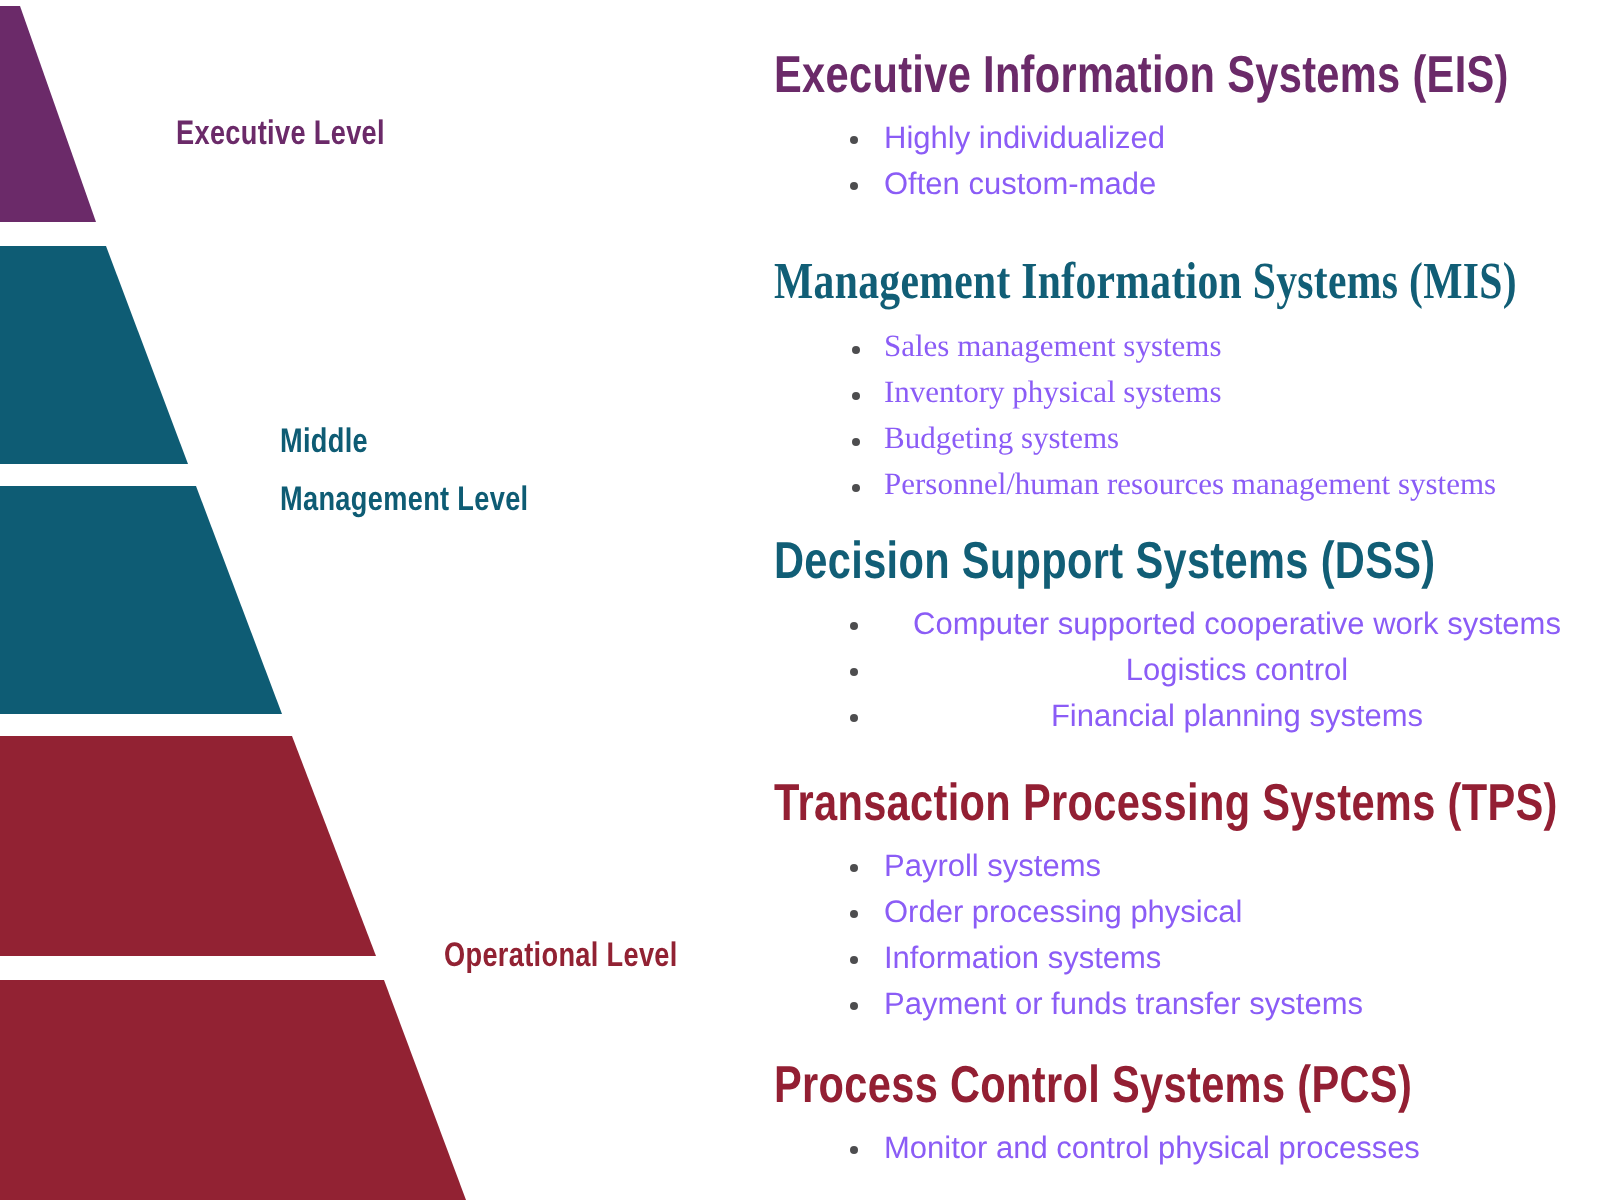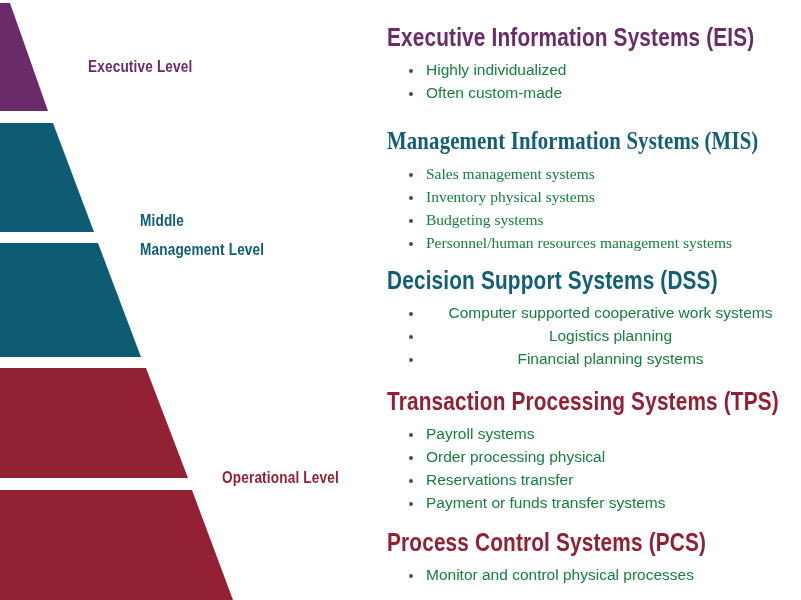--- a/index.html
+++ b/index.html
@@ -50,22 +50,23 @@
   .sec-tps h2, .sec-pcs h2 { color: #931F33; }
 
   .sys-section ul {
     margin: 4px 0 0 0;
     padding: 0 0 0 37px;
     list-style: disc outside;
   }
   .sys-section li {
     font-size: 15.5px;
     line-height: 23px;
-    color: #15803d;
+    color: #8b5cf6;
     padding-left: 2px;
+    margin-left: 16px;
   }
   .sys-section li::marker { color: #4D4D4F; font-size: 14px; }
 </style>
 </head>
 <body>
 
 <div class="canvas">
 
   <svg class="pyramid-svg" width="350" height="600" viewBox="0 0 350 600">
     <polygon points="0,3 10,3 48,111 0,111" fill="#6B2A69"></polygon>
@@ -101,31 +102,31 @@
         <li>Inventory physical systems</li>
         <li>Budgeting systems</li>
         <li>Personnel/human resources management systems</li>
       </ul>
     </section>
 
     <section class="sys-section sec-dss">
       <h2>Decision Support Systems (DSS)</h2>
       <ul>
         <li>Computer supported cooperative work systems</li>
-        <li>Logistics planning</li>
+        <li>Logistics control</li>
         <li>Financial planning systems</li>
       </ul>
     </section>
 
     <section class="sys-section sec-tps">
       <h2>Transaction Processing Systems (TPS)</h2>
       <ul>
         <li>Payroll systems</li>
         <li>Order processing physical</li>
-        <li>Reservations transfer</li>
+        <li>Information systems</li>
         <li>Payment or funds transfer systems</li>
       </ul>
     </section>
 
     <section class="sys-section sec-pcs">
       <h2>Process Control Systems (PCS)</h2>
       <ul>
         <li>Monitor and control physical processes</li>
       </ul>
     </section>

